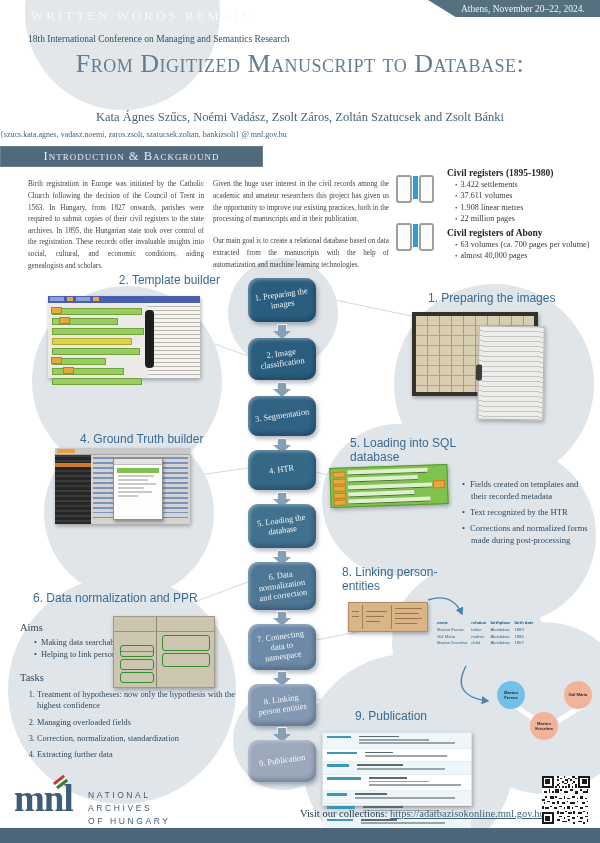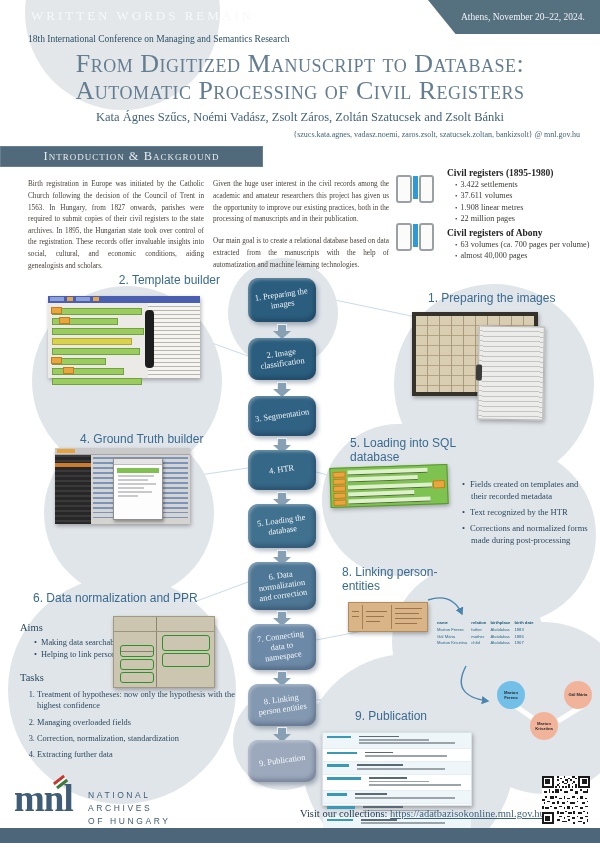--- a/index.html
+++ b/index.html
@@ -4,29 +4,29 @@
 <style>
   html,body{margin:0;padding:0;background:#fff;}
   .poster{position:relative;width:600px;height:843px;background:#ffffff;overflow:hidden;
           font-family:"Liberation Serif",serif;color:#473f39;}
   .abs{position:absolute;}
 
   
   .wm-circle{position:absolute;left:25px;top:-85px;width:195px;height:195px;border-radius:50%;background:#e3e7ea;}
   .wm-text{position:absolute;left:31px;top:8px;font-variant:small-caps;letter-spacing:3px;
            font-size:13px;color:#f7f8f9;}
-  .loc-badge{position:absolute;right:0;top:0;width:172px;height:34px;background:#55707f;
+  .loc-badge{position:absolute;right:0;top:0;width:172px;height:17px;background:#55707f;
              clip-path:polygon(0 0,100% 0,100% 100%,16% 100%);display:flex;align-items:center;
              justify-content:center;padding-left:18px;box-sizing:border-box;}
   .loc-badge span{color:#f2f4f5;font-size:9.5px;}
   .conf-line{position:absolute;left:28px;top:34px;font-size:9.5px;color:#2d5166;}
   .title{position:absolute;left:0;top:50px;width:600px;text-align:center;font-variant:small-caps;
          font-size:26px;line-height:1.05;color:#647d90;letter-spacing:0.5px;}
   .authors{position:absolute;left:0;top:110px;width:600px;text-align:center;font-size:12.5px;color:#43637a;}
-  .emails{position:absolute;left:0;top:130px;width:580px;text-align:right;font-size:8px;color:#43637a;}
+  .emails{position:absolute;left:0;top:130px;width:580px;text-align:left;font-size:8px;color:#43637a;}
 
   
   .sec-bar{position:absolute;left:0;top:146px;width:263px;height:21px;background:#50697b;
            box-shadow:inset 0 0 0 1px #66808f;display:flex;align-items:center;justify-content:center;}
   .sec-bar span{font-variant:small-caps;font-size:12.5px;letter-spacing:1px;color:#e8ecee;}
 
   
   .ipar{position:absolute;font-size:7.2px;line-height:1.62;text-align:justify;color:#473f39;}
   #col1{left:28px;top:172px;width:176px;}
   #col2a{left:213px;top:172px;width:176px;}
@@ -206,21 +206,20 @@
   </svg>
 
   <div class="wm-circle"></div>
   <div class="wm-text">WRITTEN WORDS REMAIN</div>
   <div class="loc-badge">
     <span>Athens, November 20–22, 2024.</span>
   </div>
   <div class="conf-line">18th International Conference on Managing and Semantics Research</div>
   <div class="title">
     <div>From Digitized Manuscript to Database:</div>
-    <div>Automatic Processing of Civil Registers</div>
   </div>
   <div class="authors">Kata Ágnes Szűcs, Noémi Vadász, Zsolt Záros, Zoltán Szatucsek and Zsolt Bánki</div>
   <div class="emails">{szucs.kata.agnes, vadasz.noemi, zaros.zsolt, szatucsek.zoltan, bankizsolt}  @  mnl.gov.hu</div>
 
   <div class="sec-bar">
     <span>Introduction &amp; Background</span>
   </div>
   <p class="ipar" id="col1">Birth registration in Europe was initiated by the Catholic Church following the decision of the Council of Trent in 1563. In Hungary, from 1827 onwards, parishes were required to submit copies of their civil registers to the state archives. In 1895, the Hungarian state took over control of the registration. These records offer invaluable insights into social, cultural, and economic conditions, aiding genealogists and scholars.</p>
   <p class="ipar" id="col2a">Given the huge user interest in the civil records among the academic and amateur researchers this project has given us the opportunity to improve our existing practices, both in the processing of manuscripts and in their publication.</p>
   <p class="ipar" id="col2b">Our main goal is to create a relational database based on data extracted from the manuscripts with the help of automatization and machine learning technologies.</p>

